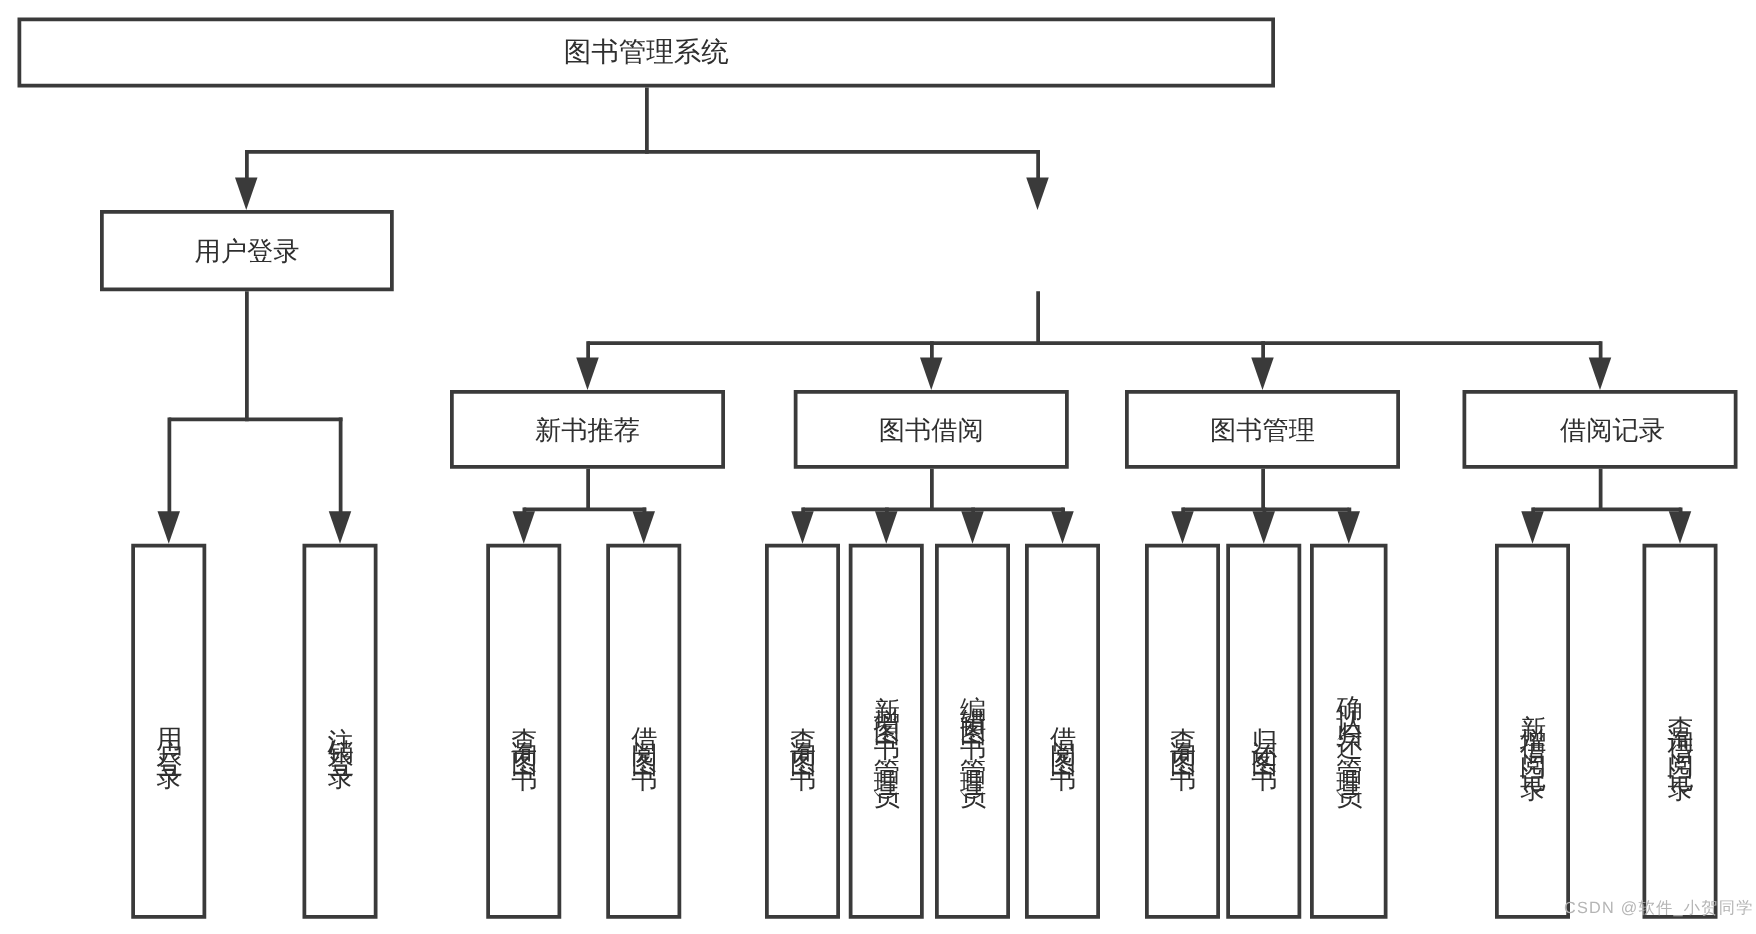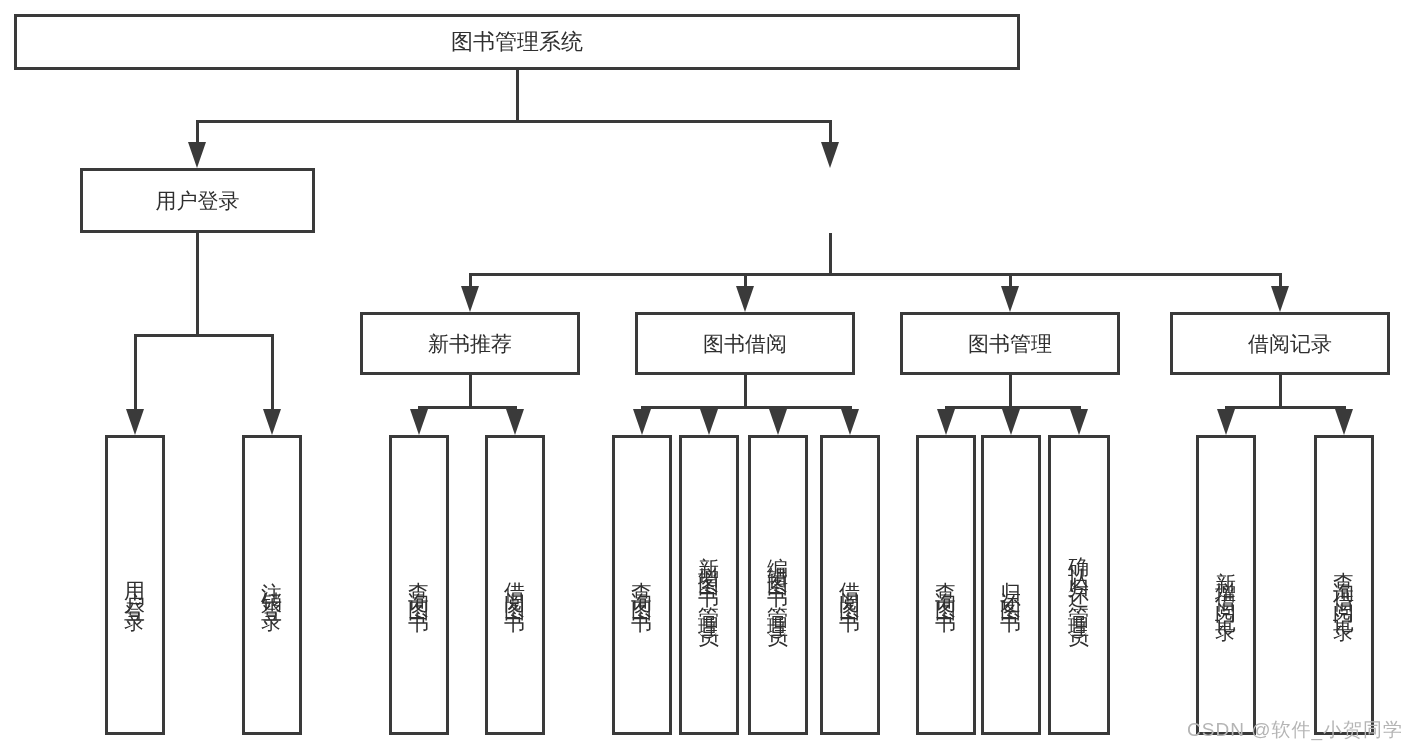--- a/index.html
+++ b/index.html
@@ -52,21 +52,21 @@
     width: 0;
     height: 0;
     border-left: 9px solid transparent;
     border-right: 9px solid transparent;
     border-top: 26px solid #3a3a3a;
   }
   .watermark {
     position: absolute;
     right: 2px;
     top: 717px;
-    font-size: 19px;
+    font-size: 13px;
     color: #b5b5b5;
     letter-spacing: 1px;
     z-index: 5;
     white-space: nowrap;
   }
 </style>
 </head>
 <body>
 
 <div class="canvas">

